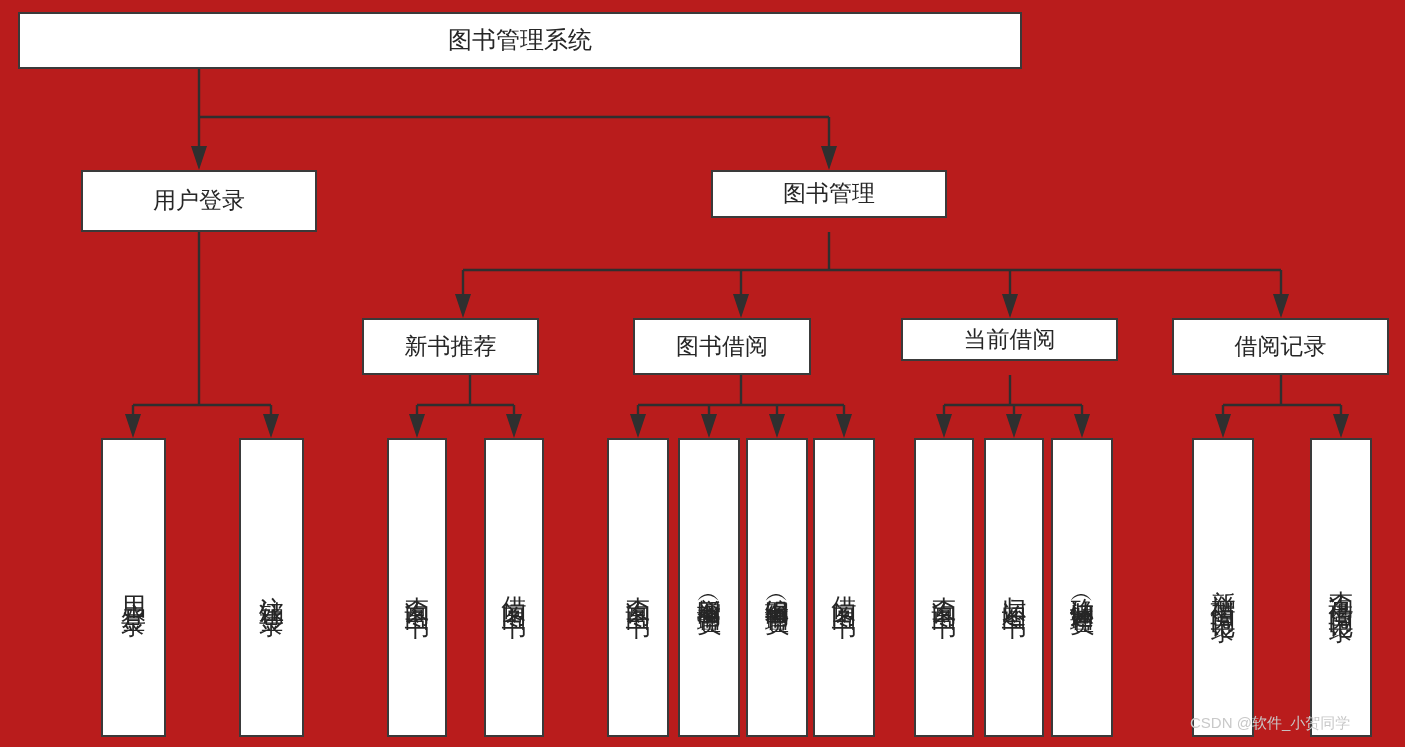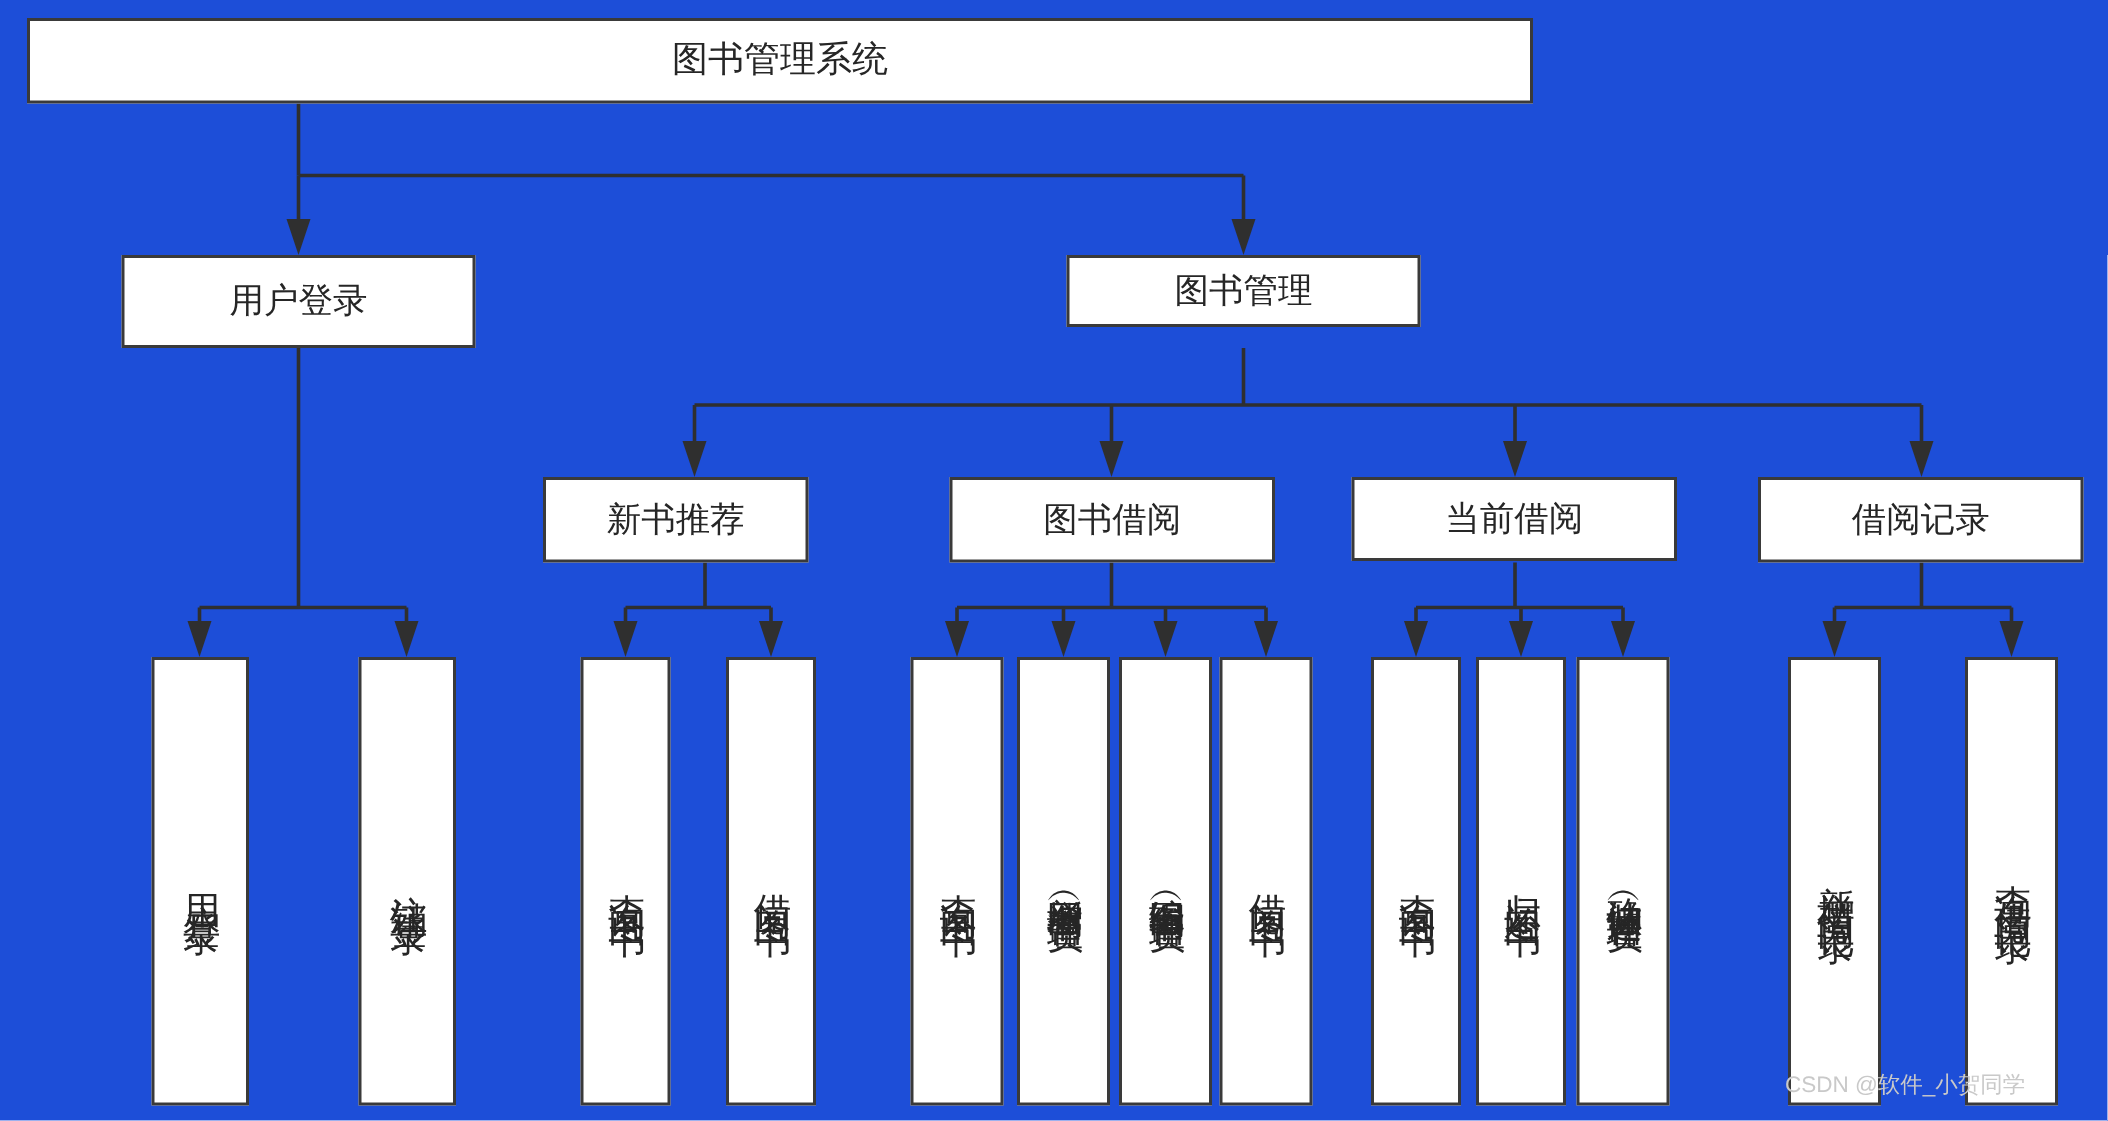--- a/index.html
+++ b/index.html
@@ -7,21 +7,21 @@
     padding: 0;
     background: #ffffff;
   }
   body {
     font-family: "Liberation Sans", "DejaVu Sans", sans-serif;
   }
   #canvas {
     position: relative;
     width: 1405px;
     height: 747px;
-    background: #1d4ed8;
+    background: #b91c1c;
     overflow: hidden;
   }
   .node {
     position: absolute;
     box-sizing: border-box;
     background: #ffffff;
     border: 2px solid #3a3a3a;
     display: flex;
     align-items: center;
     justify-content: center;
@@ -142,24 +142,24 @@
       </div>
       <div class="node level1 horizontal" style="left: 81px; top: 170px; width: 236px; height: 62px;">
         <span class="node-label">用户登录</span>
       </div>
       <div class="node level1 horizontal" style="left: 711px; top: 170px; width: 236px; height: 48px;">
         <span class="node-label">图书管理</span>
       </div>
       <div class="node level2 horizontal" style="left: 362px; top: 318px; width: 177px; height: 57px;">
         <span class="node-label">新书推荐</span>
       </div>
-      <div class="node level2 horizontal" style="left: 633px; top: 318px; width: 217px; height: 57px;">
+      <div class="node level2 horizontal" style="left: 633px; top: 318px; width: 178px; height: 57px;">
         <span class="node-label">图书借阅</span>
       </div>
-      <div class="node level2 horizontal" style="left: 901px; top: 318px; width: 217px; height: 56px;">
+      <div class="node level2 horizontal" style="left: 901px; top: 318px; width: 217px; height: 43px;">
         <span class="node-label">当前借阅</span>
       </div>
       <div class="node level2 horizontal" style="left: 1172px; top: 318px; width: 217px; height: 57px; justify-content: center;">
         <span class="node-label">借阅记录</span>
       </div>
       <div class="node leaf vertical" style="left: 101px; top: 438px; width: 65px; height: 299px;">
         <span class="node-label">用户登录</span>
       </div>
       <div class="node leaf vertical" style="left: 239px; top: 438px; width: 65px; height: 299px;">
         <span class="node-label">注销登录</span>

